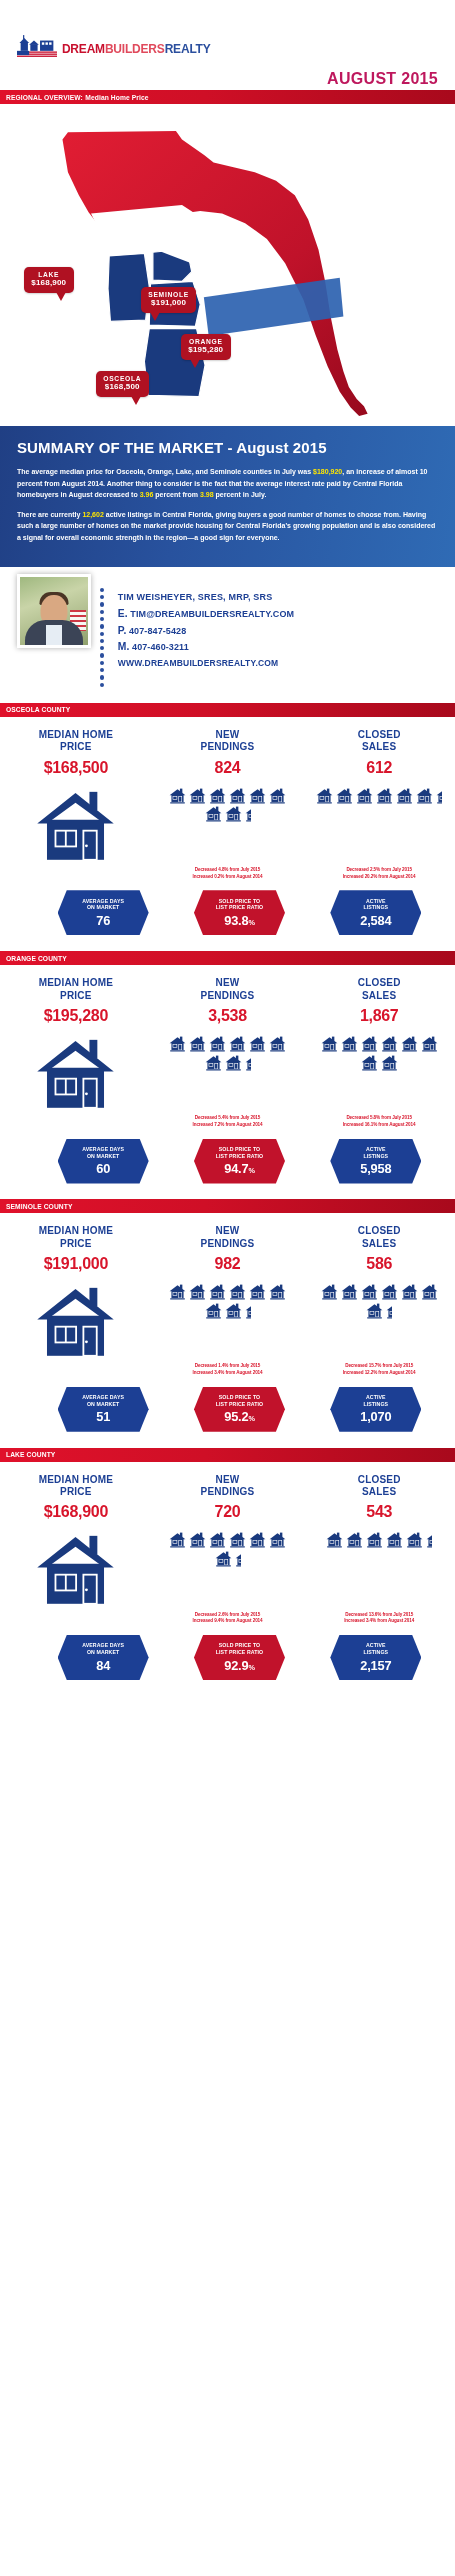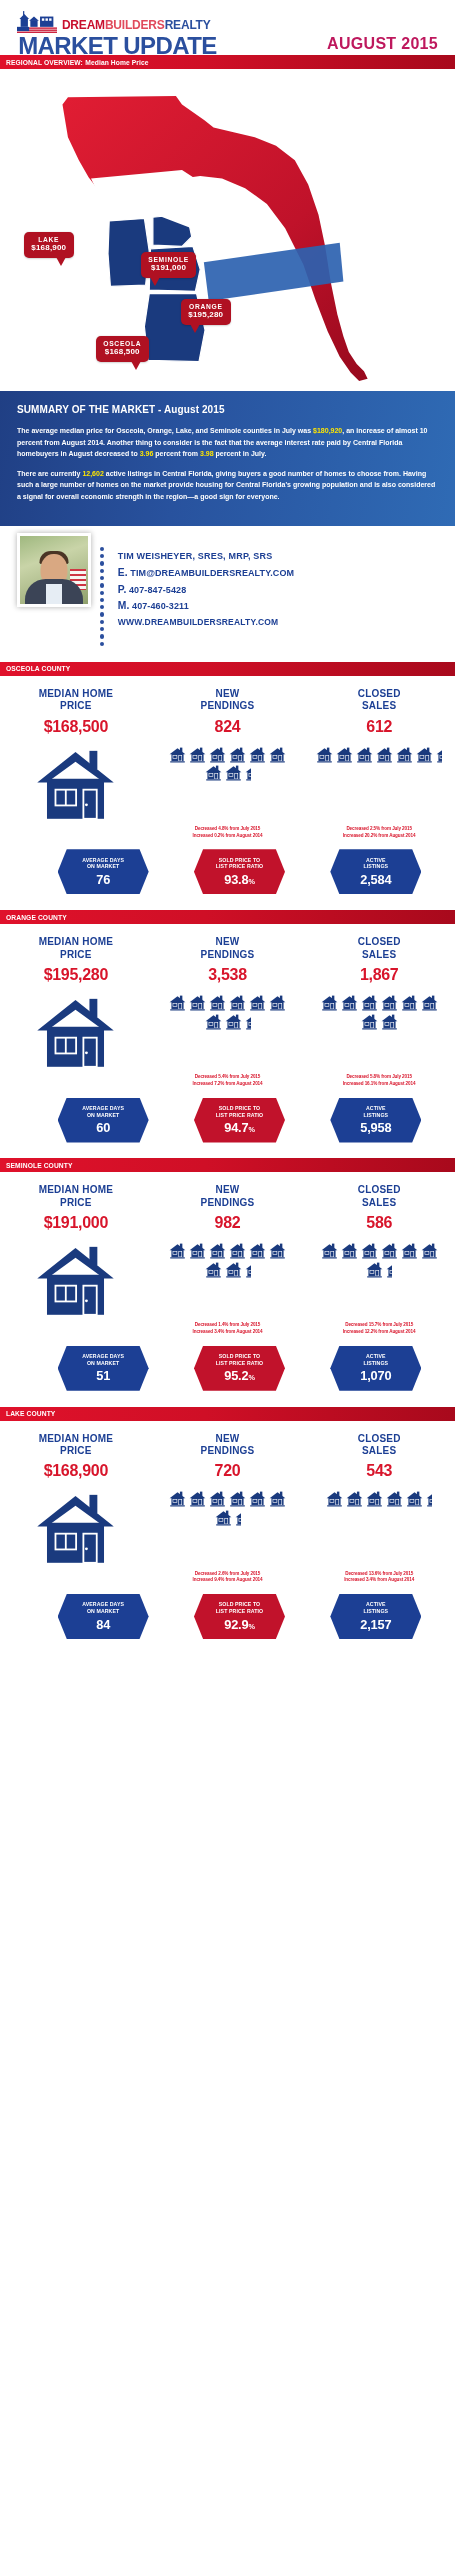--- a/index.html
+++ b/index.html
@@ -6,21 +6,21 @@
   body {
     width:455px;
     background:#ffffff;
     font-family:"Liberation Sans", sans-serif;
     color:#1c3f94;
     -webkit-font-smoothing:antialiased;
   }
   .page { width:455px; position:relative; overflow:hidden; }
 
   
-  .header { padding:11px 17px 3.6px 17px; position:relative; height:55px; }
+  .header { padding:11px 17px 3.6px 17px; position:relative; height:66px;margin-top:24px; }
   .brandrow { display:flex; align-items:flex-end; gap:4.9px; }
   .logo-mark { width:40px; height:22px; position:relative; flex:0 0 auto; }
   .brandtext { font-size:12px; font-weight:bold; letter-spacing:-0.2px; line-height:1; padding-bottom:1.8px;}
   .brandtext .w1 { color:#c8102e; }
   .brandtext .w2 { color:#e04a5c; }
   .brandtext .w3 { color:#2b4f9e; }
   .mu {
     font-size:24px; font-weight:bold; color:#2b4f9e; letter-spacing:-0.6px;
     line-height:1; margin-top:1.2px; margin-left:1.2px;
   }
@@ -55,21 +55,21 @@
     border-top:9.7px solid #b01122;
   }
   .callout.tail-br:after { right:7.3px; bottom:-8.5px; }
   .callout.tail-bl:after { left:8.5px; bottom:-8.5px; }
 
   
   .summary {
     background:linear-gradient(100deg,#203f84 0%, #28529e 40%, #2f6bb5 100%);
     color:#fff; padding:13.4px 17px 16px 17px;
   }
-  .summary h2 { font-size:10px; font-weight:bold; letter-spacing:0.1px; margin-bottom:9.7px; }
+  .summary h2 { font-size:15px; font-weight:bold; letter-spacing:0.1px; margin-bottom:9.7px; }
   .summary p { font-size:7px; font-weight:bold; line-height:1.65; margin-bottom:8px; }
   .hl { color:#ffe600; }
 
   
   .contact { display:flex; padding:7px 17px 16px 17px; align-items:flex-start; }
   .photo {
     width:74px; height:74px; flex:0 0 auto;
     background:linear-gradient(160deg,#9fb87f 0%, #c9d4a8 35%, #8fa06c 100%);
     border:3px solid #fff; box-shadow:0 0 5.5px rgba(0,0,0,.32);
     position:relative; overflow:hidden;
@@ -151,21 +151,20 @@
           <rect x="0" y="27" width="66" height="2.2" fill="#c8102e"></rect>
           <rect x="0" y="30.4" width="66" height="2.2" fill="#c8102e"></rect>
           <rect x="0" y="33.8" width="66" height="2.2" fill="#c8102e"></rect>
           <rect x="0" y="26" width="20" height="7" fill="#1c3f94"></rect>
         </svg>
       </div>
       <div class="brandtext">
         <span class="w1">DREAM</span><span class="w2">BUILDERS</span><span class="w3">REALTY</span>
       </div>
     </div>
-    <div class="mu">MARKET UPDATE</div>
     <div class="monthtag">AUGUST 2015</div>
   </div>
 
   <div class="banner">
     <span>REGIONAL OVERVIEW:</span>
     <span class="sub">Median Home Price</span>
   </div>
 
   <div class="mapwrap">
     <svg class="mapsvg" width="455" height="322" viewBox="0 0 750 530">

